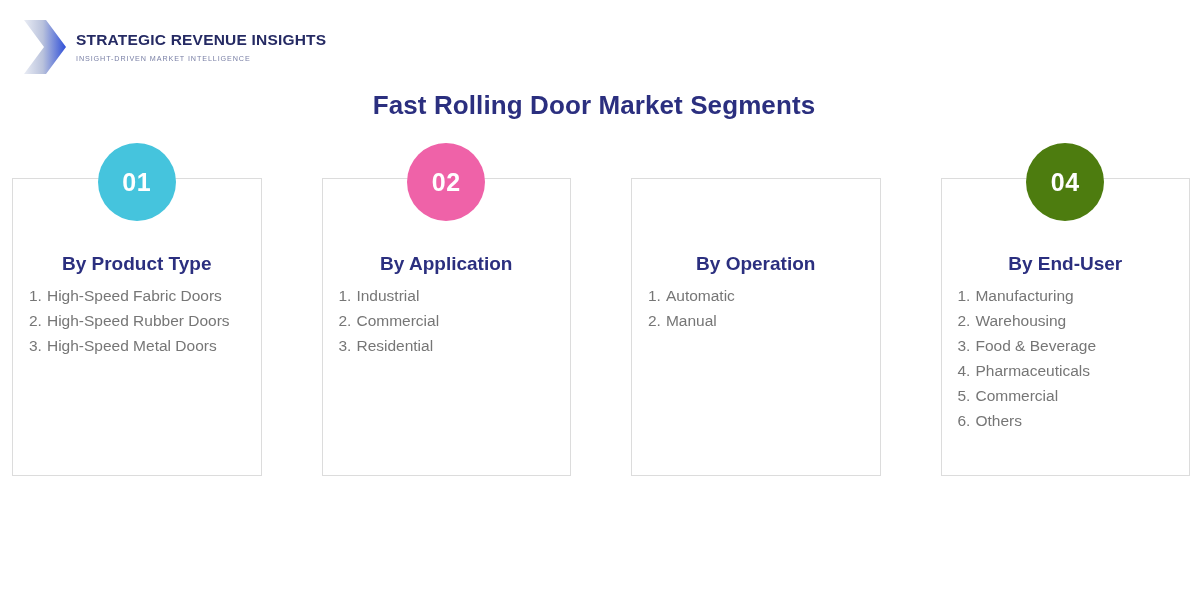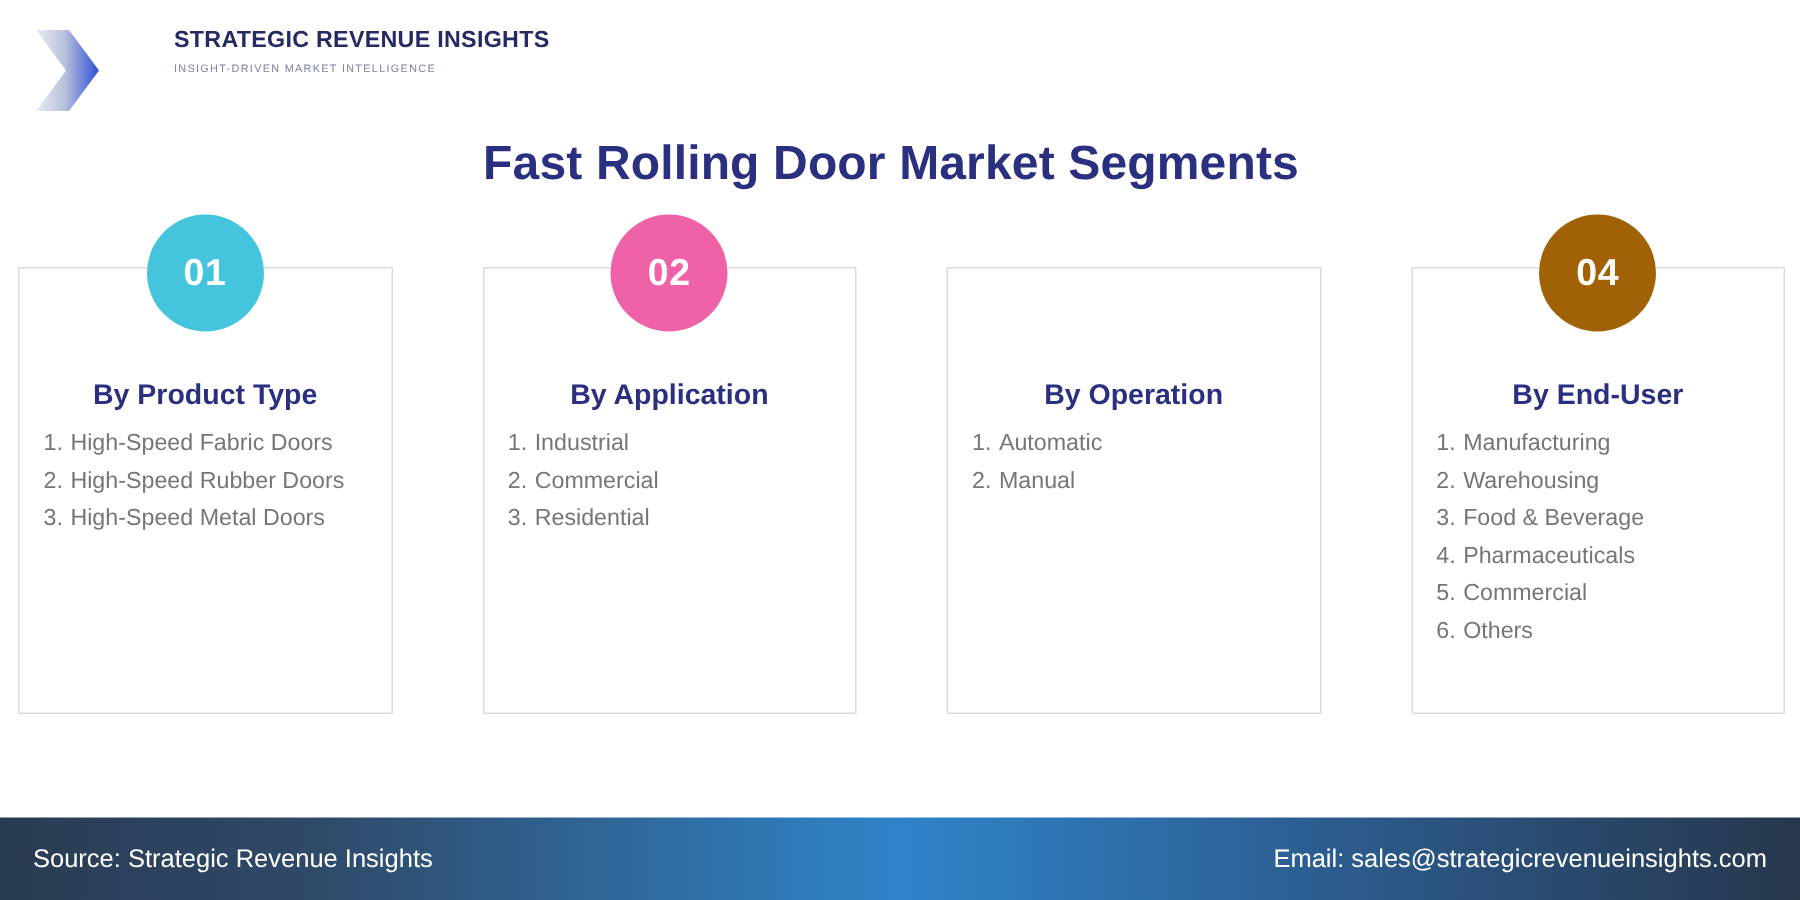--- a/index.html
+++ b/index.html
@@ -5,32 +5,32 @@
   * { box-sizing: border-box; margin: 0; padding: 0; }
   html, body {
     width: 1200px; height: 600px;
     background: #ffffff;
     font-family: "Liberation Sans", sans-serif;
     overflow: hidden;
   }
   .page { position: relative; width: 1200px; height: 600px; background: #fff; }
 
   
-  .logo { position: absolute; left: 22px; top: 18px; display: flex; align-items: flex-start; gap: 40px; }
+  .logo { position: absolute; left: 22px; top: 18px; display: flex; align-items: center; }
   .logo-mark { width: 46px; height: 58px; flex: 0 0 auto; }
   .logo-text { margin-left: 8px; }
   .logo-line { font-weight: bold; font-size: 15.5px; letter-spacing: 0.2px;
                color: #252a63; line-height: 17px; }
   .logo-tag { margin-top: 5px; font-size: 7.2px; letter-spacing: 0.9px;
               color: #7a80a6; white-space: nowrap; }
 
   
   .title {
     position: absolute; left: 0; top: 90px; width: 1188px;
-    text-align: center; font-size: 32px; font-weight: bold;
+    text-align: center; font-size: 26px; font-weight: bold;
     color: #2b2f7f; letter-spacing: 0.1px;
   }
 
   
   .cards { position: absolute; left: 12px; top: 178px; width: 1178px; height: 298px;
            display: flex; gap: 60px; }
   .card {
     position: relative; flex: 1 1 0; height: 298px;
     background: #ffffff; border: 1px solid #dcdcdc;
     padding: 74px 16px 10px 16px;
@@ -133,21 +133,21 @@
             <span class="li-num">1.</span>
             <span class="li-text">Automatic</span>
           </li>
           <li>
             <span class="li-num">2.</span>
             <span class="li-text">Manual</span>
           </li>
         </ul>
       </div>
       <div class="card">
-        <div class="badge" style="background: #a16207;">04</div>
+        <div class="badge" style="background: #4d7c0f;">04</div>
         <div class="card-title">By End-User</div>
         <ul class="card-list">
           <li>
             <span class="li-num">1.</span>
             <span class="li-text">Manufacturing</span>
           </li>
           <li>
             <span class="li-num">2.</span>
             <span class="li-text">Warehousing</span>
           </li>
@@ -164,18 +164,14 @@
             <span class="li-text">Commercial</span>
           </li>
           <li>
             <span class="li-num">6.</span>
             <span class="li-text">Others</span>
           </li>
         </ul>
       </div>
     </div>
 
-  <div class="footer">
-    <span>Source: Strategic Revenue Insights</span>
-    <span>Email: sales@strategicrevenueinsights.com</span>
-  </div>
 
 </div>
 
 </body></html>

